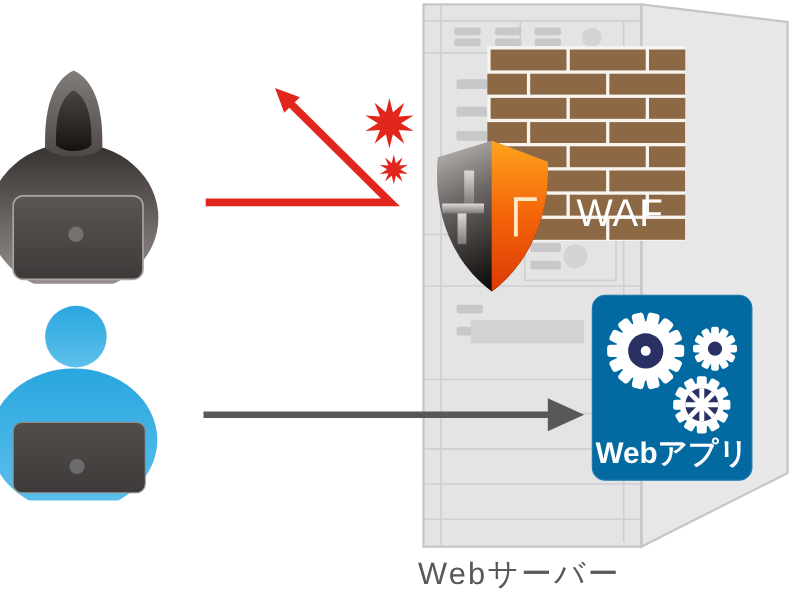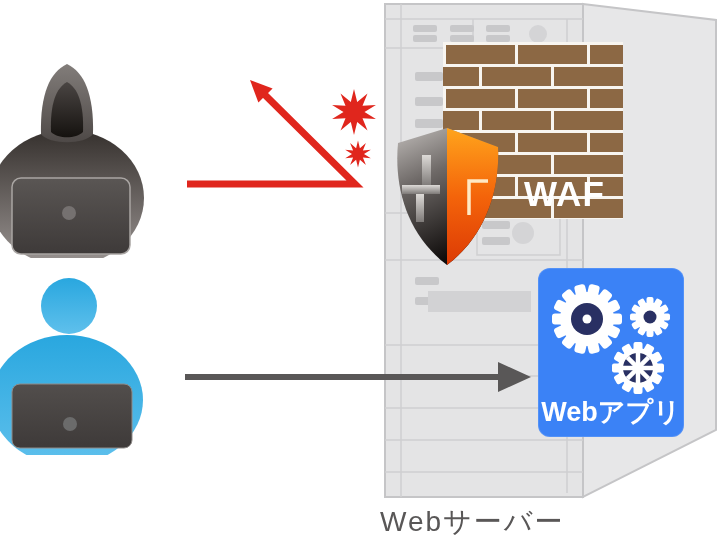--- a/index.html
+++ b/index.html
@@ -8,24 +8,24 @@
   .abs{position:absolute;}
 
   
   #wall{left:443px;top:42px;width:180px;height:177px;background:#F8F5F0;
         overflow:hidden;padding:3px 0 0 3px;box-sizing:border-box;}
   .brick-row{display:flex;gap:3px;margin-bottom:3px;}
   .brick{width:69px;height:19px;background:#8C6844;flex:0 0 auto;}
 
   
   #waf-label{left:524px;top:174px;width:100px;color:#ffffff;font-size:35px;
-             font-weight:bold;letter-spacing:1px;}
-
-  
-  #webapp-box{left:538px;top:268px;width:146px;height:169px;background:#3b82f6;
+             font-weight:normal;letter-spacing:1px;}
+
+  
+  #webapp-box{left:538px;top:268px;width:146px;height:169px;background:#0369a1;
               border-radius:12px;box-shadow:inset 0 0 0 1px rgba(255,255,255,0.12);}
   #webapp-label{left:0;bottom:7px;width:100%;text-align:center;color:#ffffff;
                 font-size:27px;font-weight:bold;}
 
   
   #server-label{left:380px;top:503px;width:340px;text-align:left;color:#595757;
                 font-size:28px;letter-spacing:2px;}
 </style>
 </head>
 <body>

